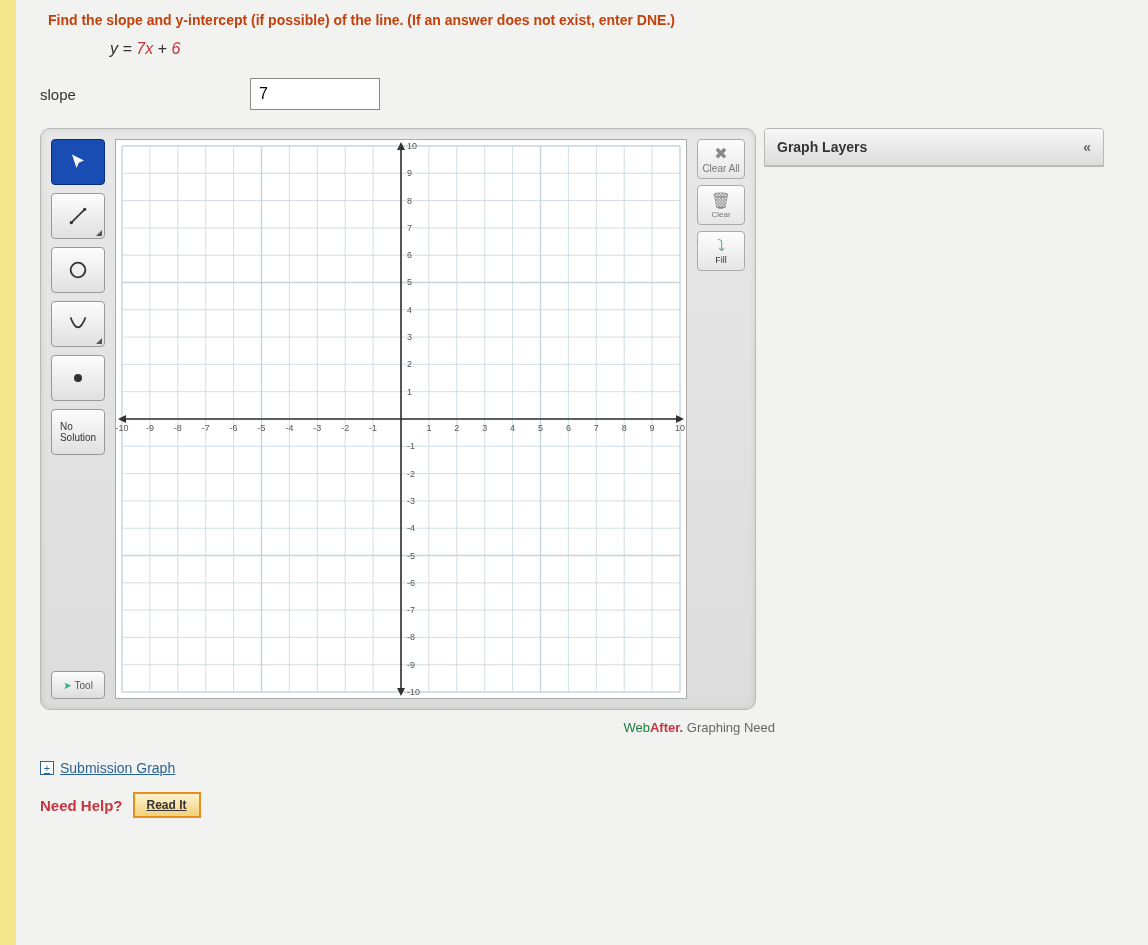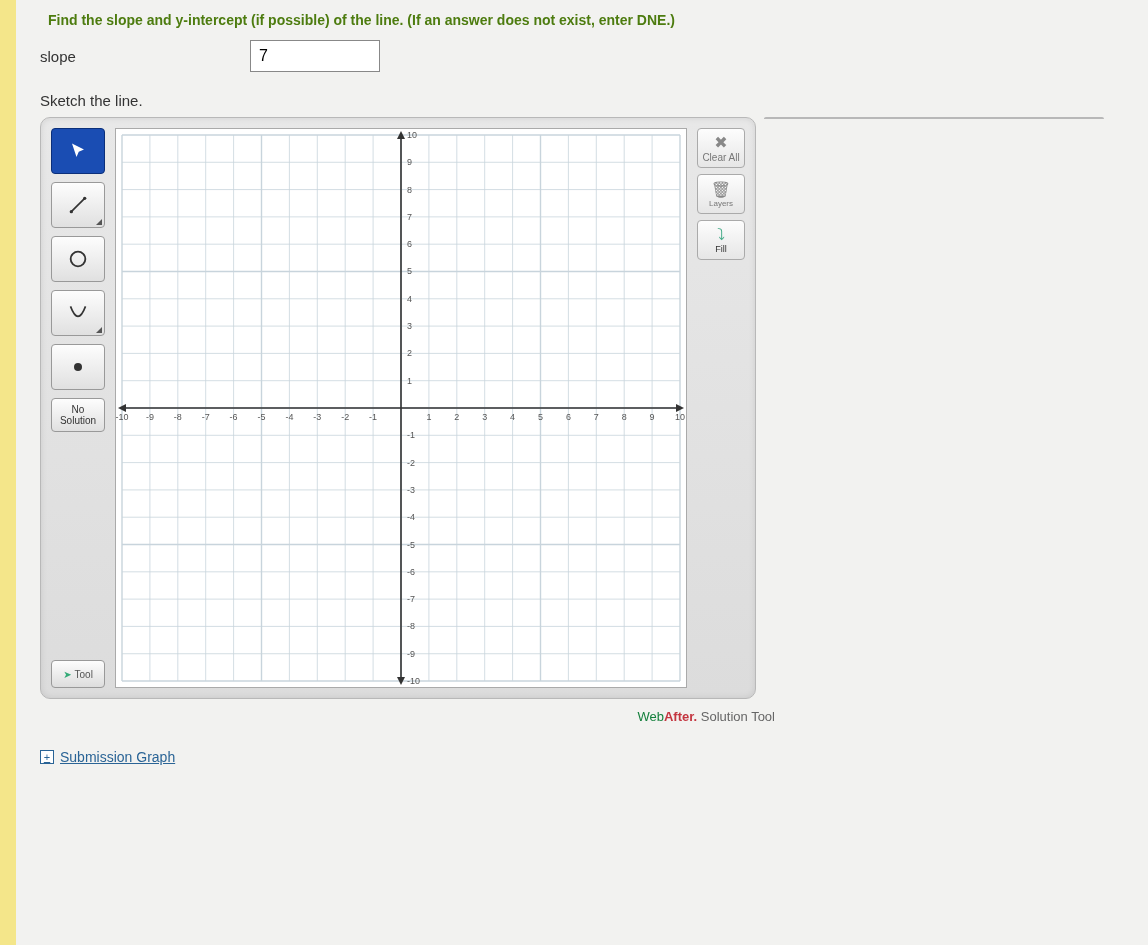--- a/index.html
+++ b/index.html
@@ -19,21 +19,21 @@
     background: #f4e68a;
   }
   .content {
     flex: 1;
     padding: 12px 24px;
     background: #f2f2f0;
   }
   .instructions {
     font-weight: 600;
     margin-bottom: 12px;
-    color: #4d7c0f;
+    color: #c2410c;
     padding-left: 8px;
   }
   .equation {
     font-style: italic;
     margin: 0 0 20px 70px;
     font-size: 16px;
   }
   .eq-red { color: #c43640; font-style: italic; }
   .answer-row {
     display: flex;
@@ -99,24 +99,23 @@
     color: #333;
     position: relative;
     cursor: pointer;
   }
   .tool-btn.selected {
     background: #1a4db3;
     color: #fff;
     border-color: #0b2f7a;
   }
   .tool-btn.tall {
-    height: 34px;
+    height: 46px;
     font-size: 10px;
     line-height: 1.1;
-    text-align: center;
     flex-direction: column;
   }
   .corner {
     position: absolute;
     right: 2px;
     bottom: 2px;
     width: 0; height: 0;
     border-left: 6px solid transparent;
     border-bottom: 6px solid #555;
   }
@@ -260,29 +259,33 @@
 </style>
 </head>
 <body>
 
 <div class="page">
   <div class="left-stripe"></div>
   <div class="content">
 
     <div class="instructions">Find the slope and y-intercept (if possible) of the line. (If an answer does not exist, enter DNE.)</div>
 
+    <div class="equation">
+      <span>y</span> =
+      <span class="eq-red">7</span><span class="eq-red">x</span>
+      + <span class="eq-red">6</span>
+    </div>
 
     <div class="answer-row">
       <span class="label">slope</span>
       <span style="width:100px;"></span>
       <input class="answer" style="width: 130px;" value="7">
     </div>
 
 
-    <div class="sketch-title">Sketch the line.</div>
 
     <div class="graph-tool">
       <div class="main-panel">
         <div class="help-col">
           <div class="toolbar">
             <div class="tool-btn selected">
               <svg width="18" height="18" viewBox="0 0 24 24">
                   <path fill="#fff" d="M4 2l6 18 3-7 7-3z"></path>
                 </svg>
             </div>
@@ -414,39 +417,47 @@
             </svg>
         </div>
 
         <div class="right-tools">
           <div class="right-btn">
             <span class="icon">✖</span>
             <span style="font-size:10px;">Clear All</span>
           </div>
           <div class="right-btn">
             <span class="icon">🗑</span>
-            <span style="font-size:8px;">Layers</span>
+            <span style="font-size:8px;">Clear</span>
           </div>
           <div class="right-btn enabled">
             <span class="icon">⤵</span>
             <span>Fill</span>
           </div>
         </div>
       </div>
 
       <div class="layers-panel">
+        <div class="layers-header">
+          <span>Graph Layers</span>
+          <span class="collapse-icon">«</span>
+        </div>
       </div>
     </div>
 
     <div class="footer-brand">
-      <span class="brand-web">Web</span><span class="brand-assign">After</span><span class="brand-dot">.</span><span> Solution Tool</span>
+      <span class="brand-web">Web</span><span class="brand-assign">After</span><span class="brand-dot">.</span><span> Graphing Need</span>
     </div>
 
     <div class="submission">
       <a href="#" class="submission-link">
         <span class="plusbox">+</span>
         <span>Submission Graph</span>
       </a>
     </div>
 
+    <div class="need-help">
+      <span class="need-help-label">Need Help?</span>
+      <button class="readit-btn">Read It</button>
+    </div>
 
   </div>
 </div>
 
 </body></html>

